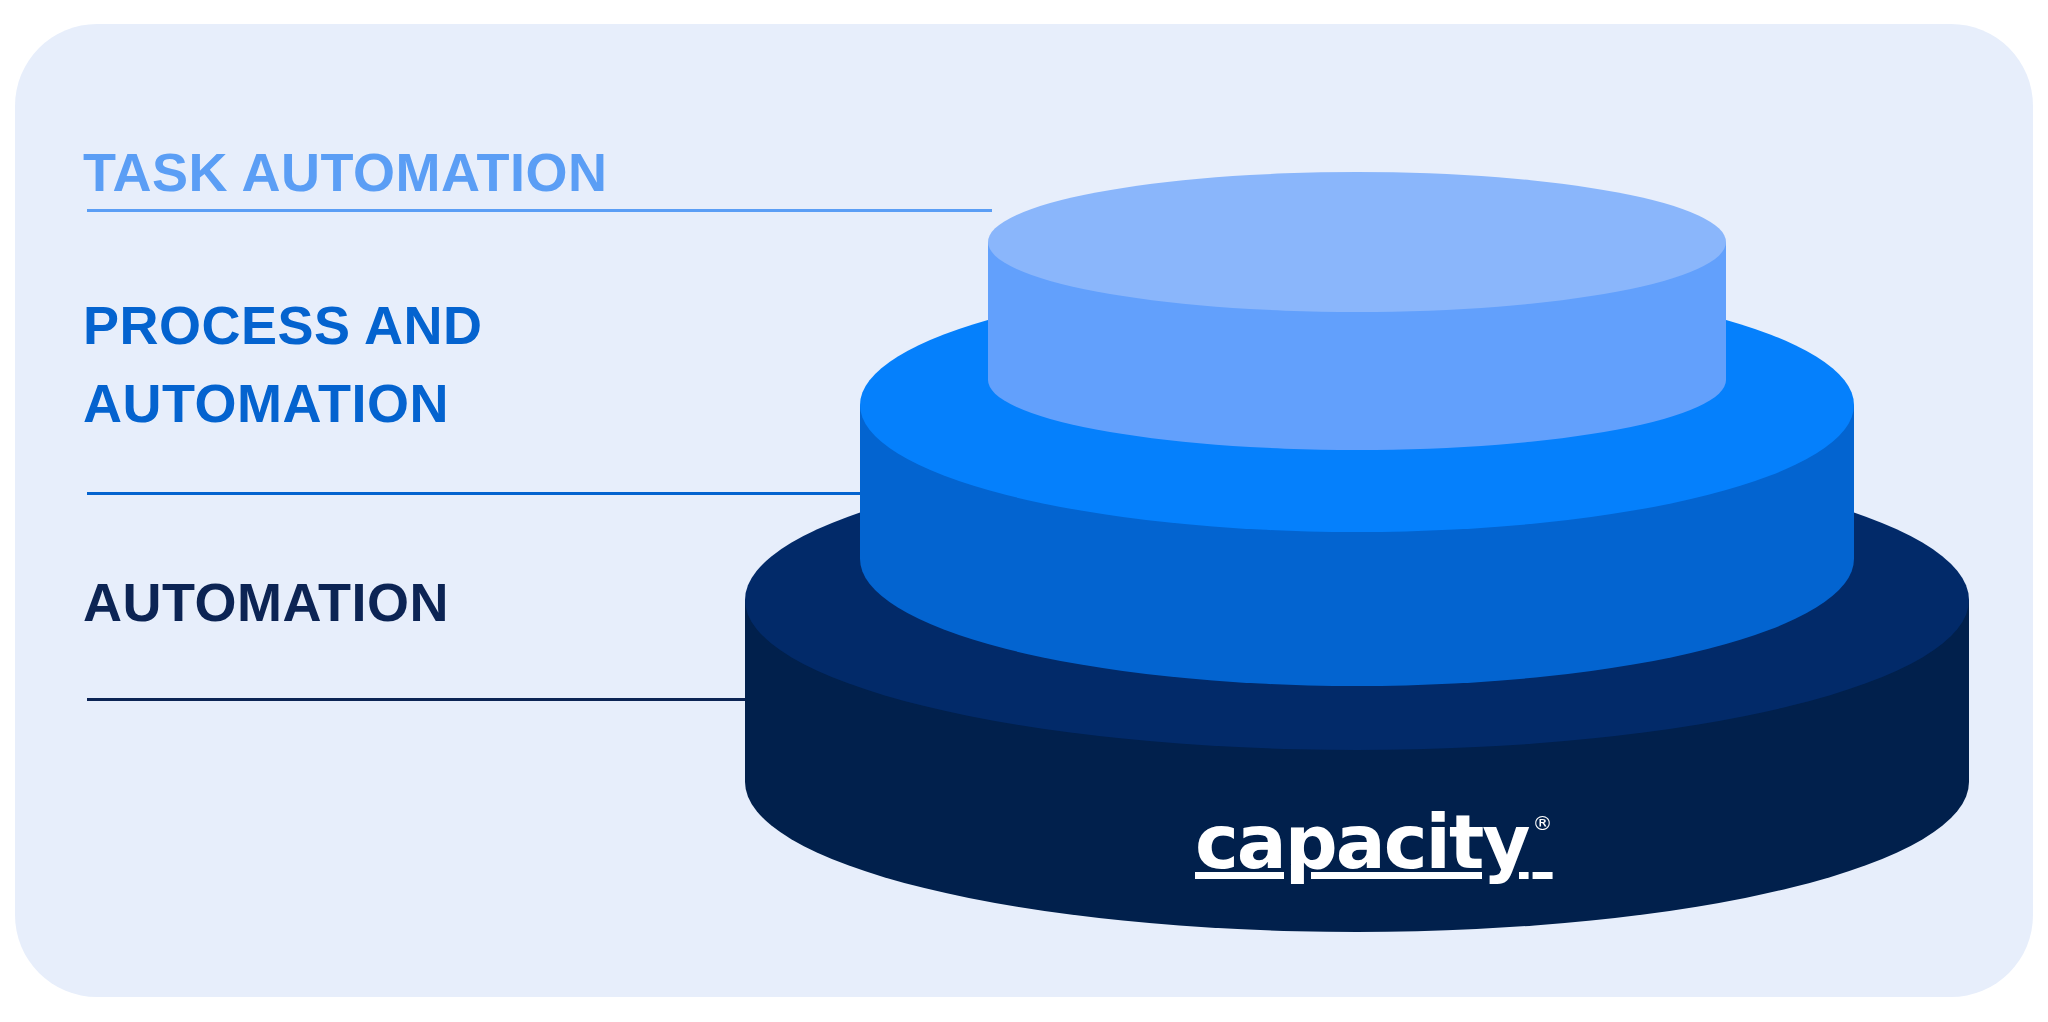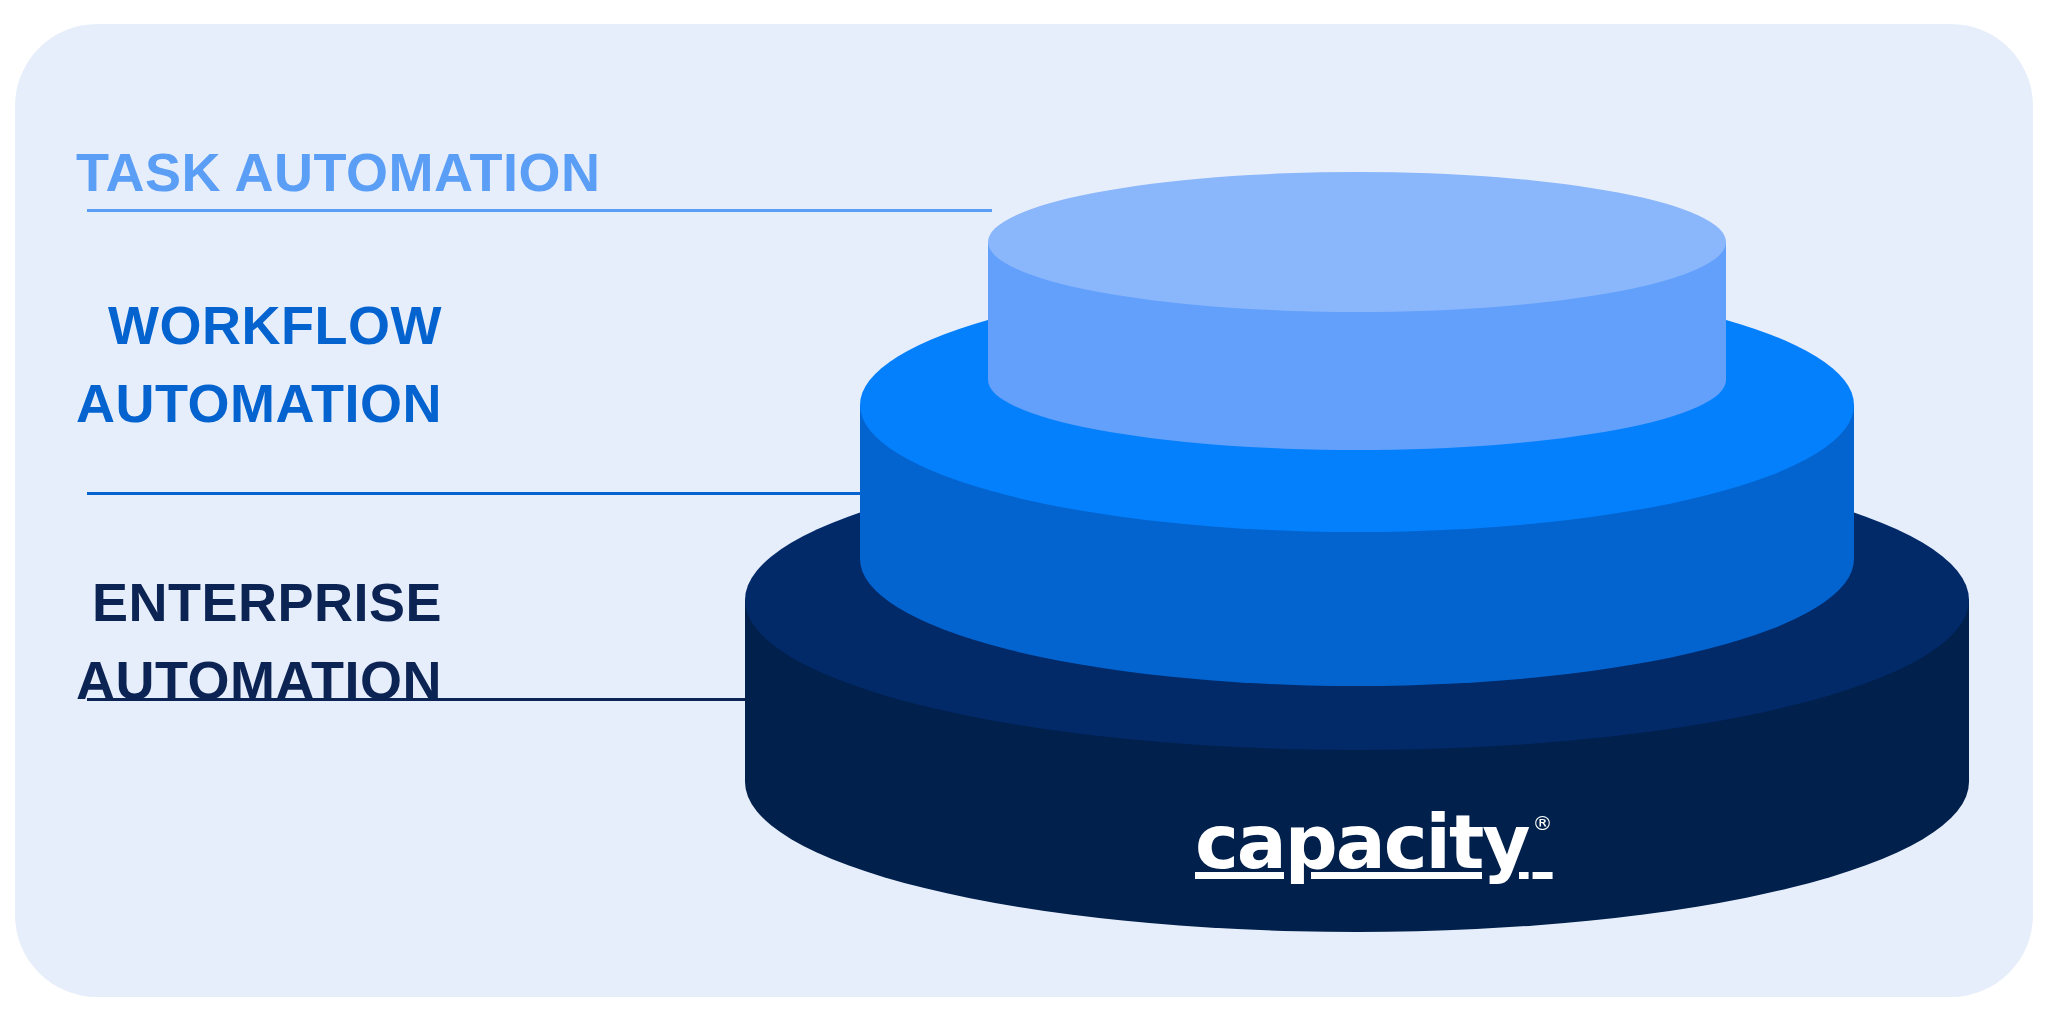--- a/index.html
+++ b/index.html
@@ -1,48 +1,47 @@
 <!DOCTYPE html>
 <html><head>
 <meta charset="utf-8">
 <style>
   html, body { margin: 0; padding: 0; background: #ffffff; }
   body { width: 2048px; height: 1022px; position: relative; overflow: hidden;
          font-family: "Liberation Sans", "DejaVu Sans", sans-serif; }
   .card { position: absolute; left: 15px; top: 24px; width: 2018px; height: 973px;
           background: #e7eefb; border-radius: 82px; }
-  .label { position: absolute; left: 76px; font-weight: 700; font-size: 54px;
-           line-height: 64px; letter-spacing: 0.5px; margin: 0; white-space: nowrap; text-align: right; }
+  .label { position: absolute; left: 83px; font-weight: 700; font-size: 54px;
+           line-height: 64px; letter-spacing: 0.5px; margin: 0; white-space: nowrap; }
   .label span { display: block; }
   .rule { position: absolute; left: 87px; height: 3px; }
   #tier-svg { position: absolute; left: 0; top: 0; }
   .logo { position: absolute; left: 1195px; top: 805px; color: #ffffff; font-weight: 700;
           font-family: "DejaVu Sans", sans-serif; font-size: 74px; letter-spacing: -2px;
           line-height: 1; text-decoration: underline; }
   .logo sup { font-size: 20px; letter-spacing: 0; vertical-align: top; position: relative;
               top: 8px; margin-left: 4px; font-weight: 400; }
 </style>
 </head>
 <body>
 
 <div class="card"></div>
 
 <h2 class="label" style="top:140px; color:#5b9ef5;">
   <span>TASK AUTOMATION</span>
 </h2>
 <div class="rule" style="top:209px; width:905px; background:#5b9ef5;"></div>
 
 <h2 class="label" style="top:286px; color:#0463cf; line-height:78px;">
-  <span>WORKFLOW</span>
+  <span>PROCESS AND</span>
   <span>AUTOMATION</span>
 </h2>
 <div class="rule" style="top:492px; width:775px; background:#0463cf;"></div>
 
 <h2 class="label" style="top:563px; color:#0c2454; line-height:78px;">
-  <span>ENTERPRISE</span>
   <span>AUTOMATION</span>
 </h2>
 <div class="rule" style="top:698px; width:660px; background:#0c2454;"></div>
 
 <svg id="tier-svg" width="2048" height="1022" viewBox="0 0 2048 1022">
 
   <g>
     <path d="M745,600 L745,782 A612,150 0 0 0 1969,782 L1969,600 Z" fill="#01204c"></path>
     <ellipse cx="1357" cy="600" rx="612" ry="150" fill="#022a69"></ellipse>
   </g>

